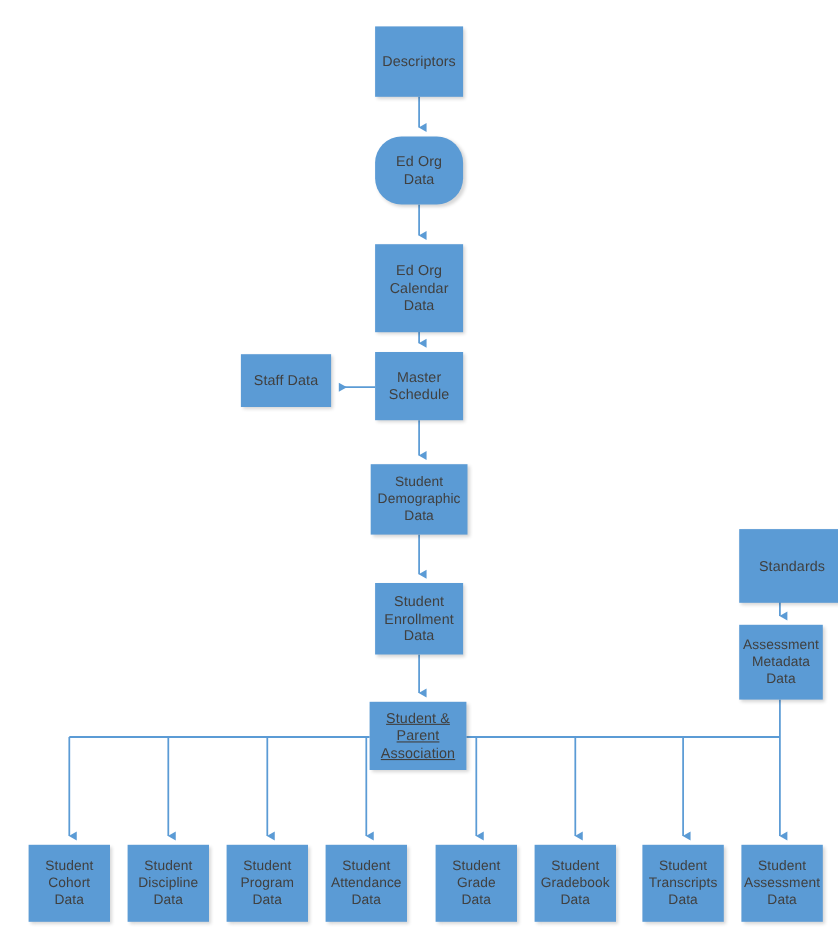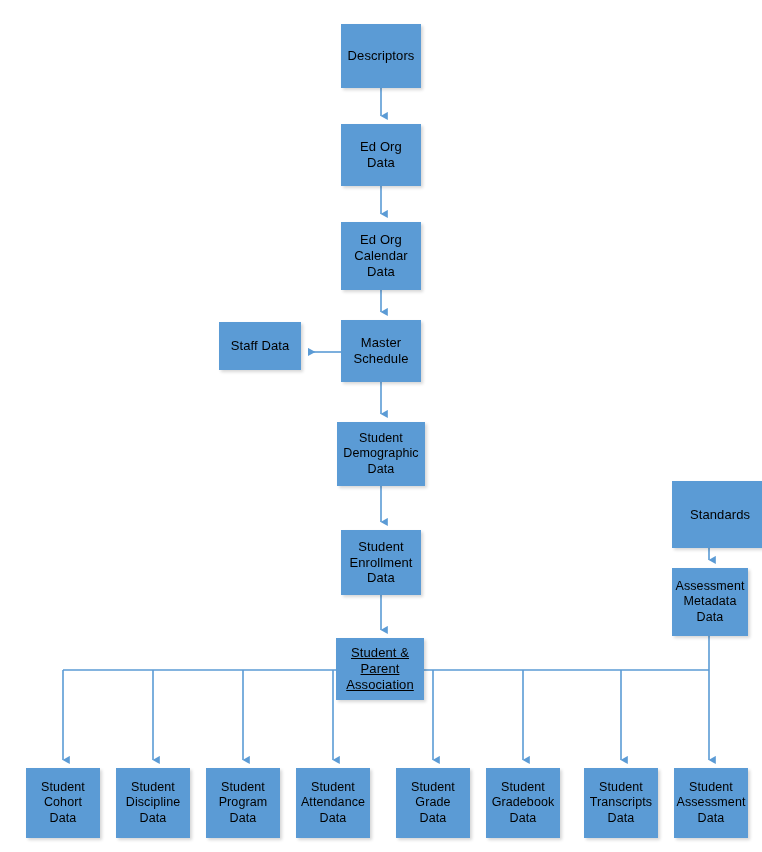--- a/index.html
+++ b/index.html
@@ -14,21 +14,21 @@
   #canvas {
     position: relative;
     width: 762px;
     height: 852px;
     background: #ffffff;
     overflow: hidden;
   }
   .node {
     position: absolute;
     background: #5B9BD5;
-    color: #000000;
+    color: #404040;
     display: flex;
     align-items: center;
     justify-content: center;
     text-align: center;
     line-height: 1.22;
     font-size: 13px;
     box-sizing: border-box;
     padding: 2px 4px;
     box-shadow: 2px 2px 3px rgba(0,0,0,0.16);
     white-space: pre-line;
@@ -88,23 +88,23 @@
       <line x1="433" y1="670" x2="433" y2="760" marker-end="url(#arrowdown)"></line>
       <line x1="523" y1="670" x2="523" y2="760" marker-end="url(#arrowdown)"></line>
       <line x1="621" y1="670" x2="621" y2="760" marker-end="url(#arrowdown)"></line>
 
       <line x1="709" y1="636" x2="709" y2="760" marker-end="url(#arrowdown)"></line>
     </g>
   </svg>
 
   <div class="node" style="left:341px; top:24px; width:80px; height:64px;">Descriptors</div>
 
-  <div class="node" style="left:341px; top:124px; width:80px; height:62px;">Ed Org Data</div>
+  <div class="node" style="left:341px; top:124px; width:80px; height:62px;border-radius:24px;">Ed Org Data</div>
 
-  <div class="node" style="left:341px; top:222px; width:80px; height:68px;">Ed Org
+  <div class="node" style="left:341px; top:222px; width:80px; height:80px;">Ed Org
 Calendar
 Data</div>
 
   <div class="node" style="left:341px; top:320px; width:80px; height:62px;">Master
 Schedule</div>
 
   <div class="node" style="left:219px; top:322px; width:82px; height:48px;">Staff Data</div>
 
   <div class="node small" style="left:337px; top:422px; width:88px; height:64px;">Student
 Demographic

